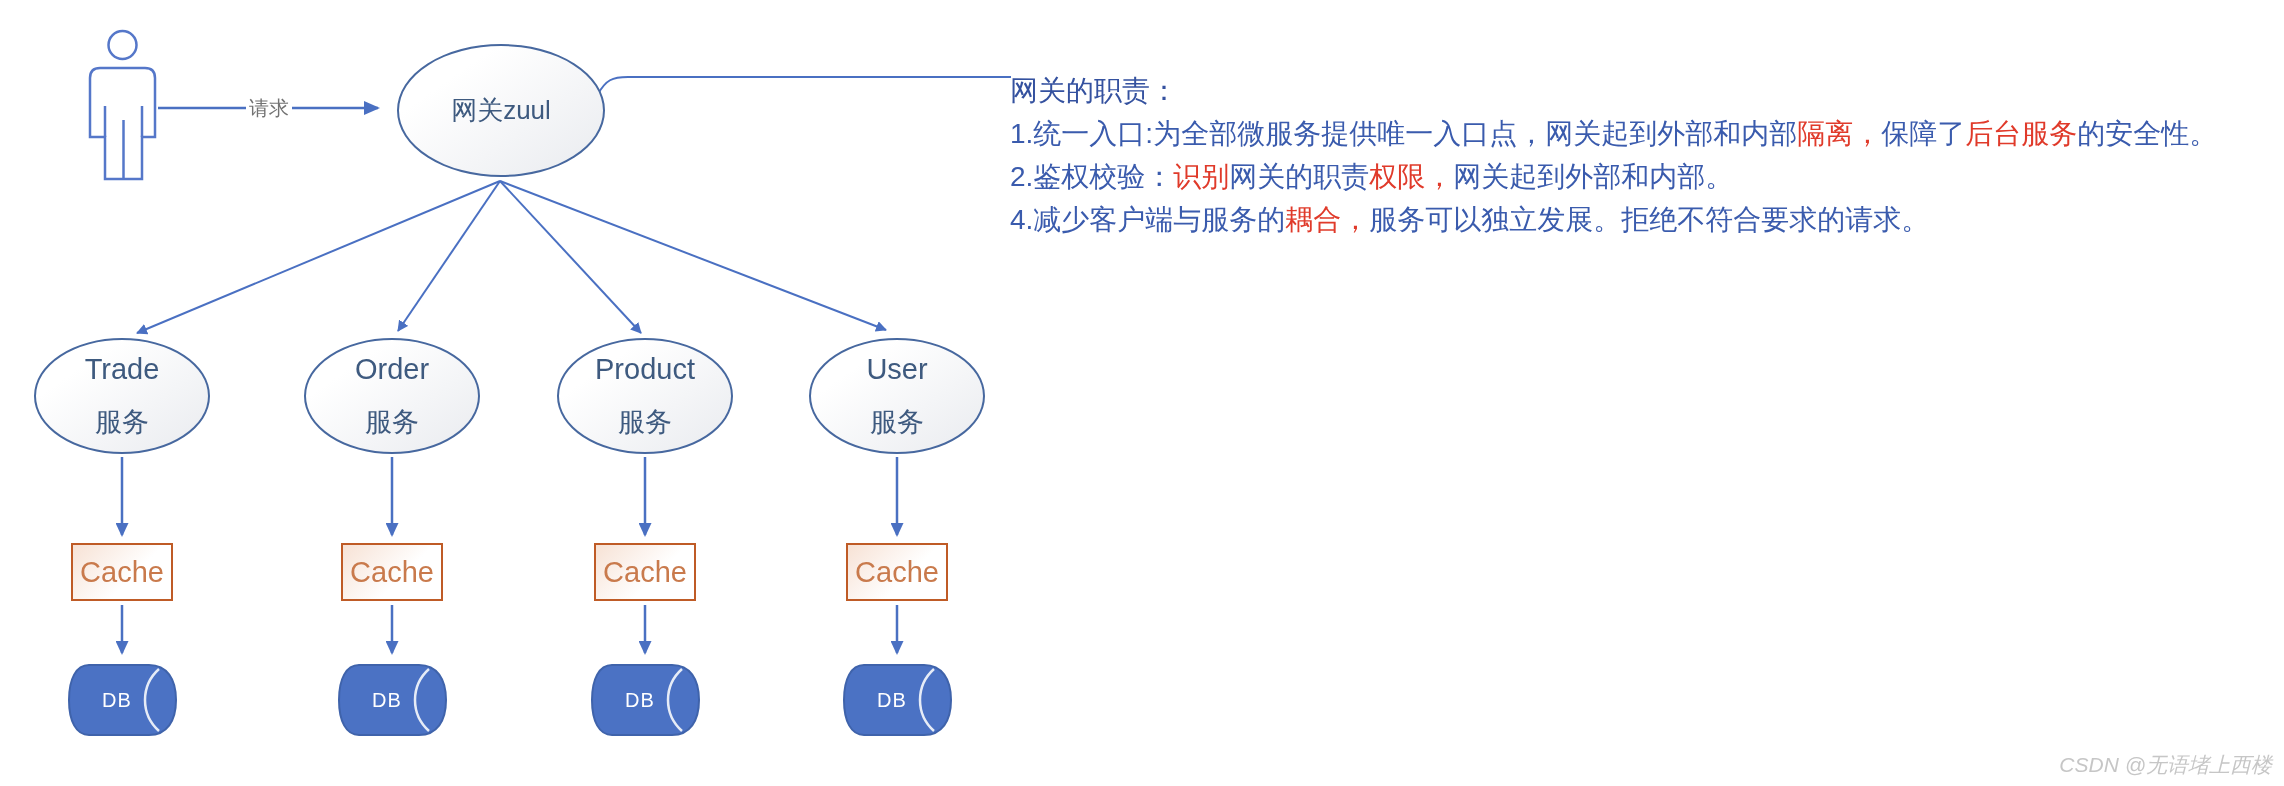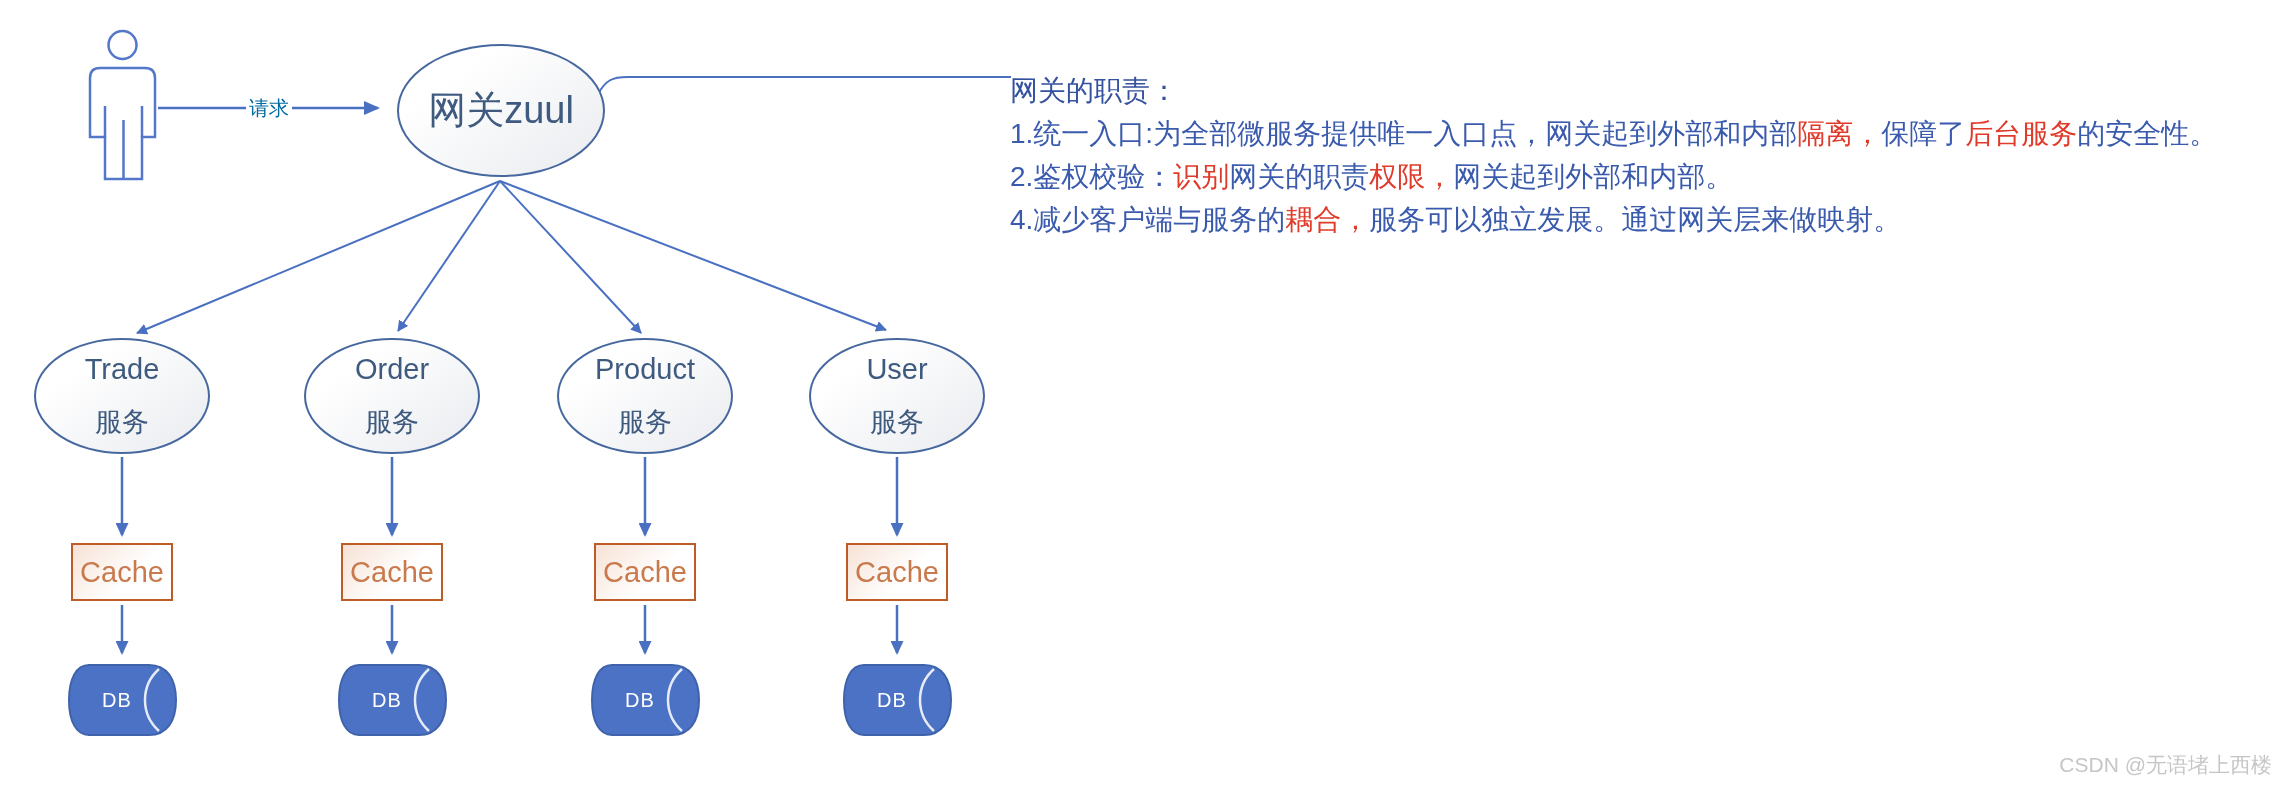--- a/index.html
+++ b/index.html
@@ -8,21 +8,21 @@
   .wires{position:absolute;left:0;top:0;}
 
   .ellipse{
     position:absolute;
     border:2.5px solid #47689f;
     border-radius:50%;
     background:linear-gradient(145deg,#ffffff 25%,#e9ebef 100%);
     display:flex;flex-direction:column;align-items:center;justify-content:center;
     color:#3e5a7f;text-align:center;box-sizing:border-box;
   }
-  .gateway{left:397px;top:44px;width:208px;height:133px;font-size:38px;}
+  .gateway{left:397px;top:44px;width:208px;height:133px;font-size:26px;}
   .service{width:176px;height:116px;top:338px;font-size:29px;line-height:37px;}
   .svc-type{font-size:27px;margin-top:16px;}
 
   .cache{
     position:absolute;top:543px;width:102px;height:58px;box-sizing:border-box;
     border:2.5px solid #bf5b26;
     background:linear-gradient(135deg,#f7e2d5 0%,#ffffff 60%);
     color:#c97a4c;font-size:29px;
     display:flex;align-items:center;justify-content:center;
   }
@@ -30,31 +30,31 @@
   .db-label{
     position:absolute;top:662px;width:114px;height:76px;
     color:#ffffff;font-size:20px;letter-spacing:1px;
     display:flex;align-items:center;justify-content:center;
     padding-right:10px;box-sizing:border-box;
   }
 
   .request-label{
     position:absolute;left:246px;top:96px;
     background:#ffffff;padding:0 3px;
-    color:#0369a1;font-size:20px;line-height:24px;
+    color:#737373;font-size:20px;line-height:24px;
   }
 
   .resp{position:absolute;left:1010px;top:69px;width:1270px;font-size:28px;line-height:43px;color:#3a5bad;}
   .resp .r{color:#e03a2a;}
   .resp .b{color:#3a5bad;}
   .resp-title{color:#34519f;}
 
   .watermark{
     position:absolute;right:12px;top:751px;
-    color:#c6c6c6;font-size:21px;
+    color:#c6c6c6;font-size:21px;font-style:italic;
   }
 </style>
 </head>
 <body>
 
 <div class="canvas">
 
   <svg class="wires" width="2284" height="786" viewBox="0 0 2284 786">
     <defs>
       <marker id="ah-lg" markerUnits="userSpaceOnUse" markerWidth="18" markerHeight="14" refX="14" refY="7" orient="auto">
@@ -159,18 +159,18 @@
 
   <div class="db-label" style="left:65px;">DB</div>
   <div class="db-label" style="left:335px;">DB</div>
   <div class="db-label" style="left:588px;">DB</div>
   <div class="db-label" style="left:840px;">DB</div>
 
   <div class="resp">
     <div class="resp-title">网关的职责：</div>
     <div><span class="b">1.统一入口:为全部微服务提供唯一入口点，网关起到外部和内部</span><span class="r">隔离，</span><span class="b">保障了</span><span class="r">后台服务</span><span class="b">的安全性。</span></div>
     <div><span class="b">2.鉴权校验：</span><span class="r">识别</span><span class="b">网关的职责</span><span class="r">权限，</span><span class="b">网关起到外部和内部。</span></div>
-    <div><span class="b">4.减少客户端与服务的</span><span class="r">耦合，</span><span class="b">服务可以独立发展。通过网关层来做映射。</span></div>
+    <div><span class="b">4.减少客户端与服务的</span><span class="r">耦合，</span><span class="b">服务可以独立发展。拒绝不符合要求的请求。</span></div>
   </div>
 
   <div class="watermark">CSDN @无语堵上西楼</div>
 
 </div>
 
 </body></html>

